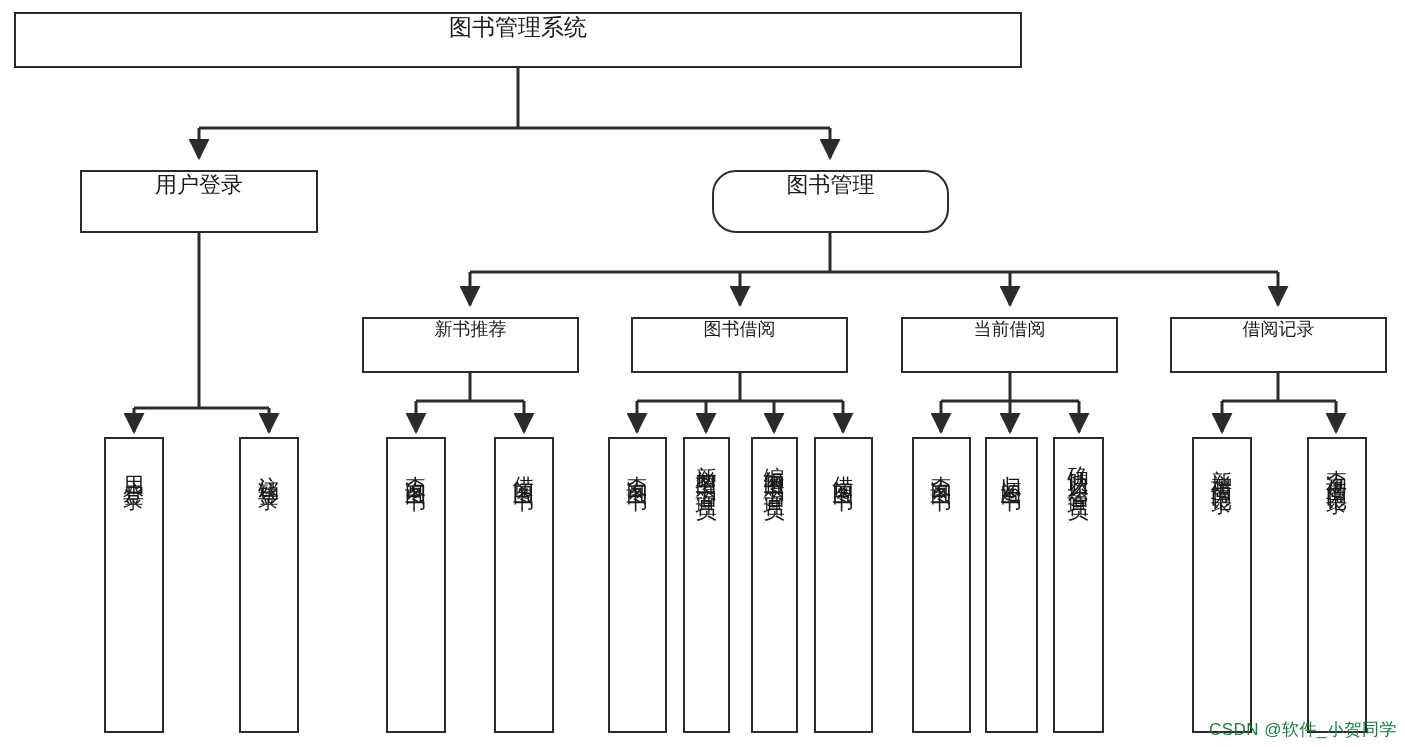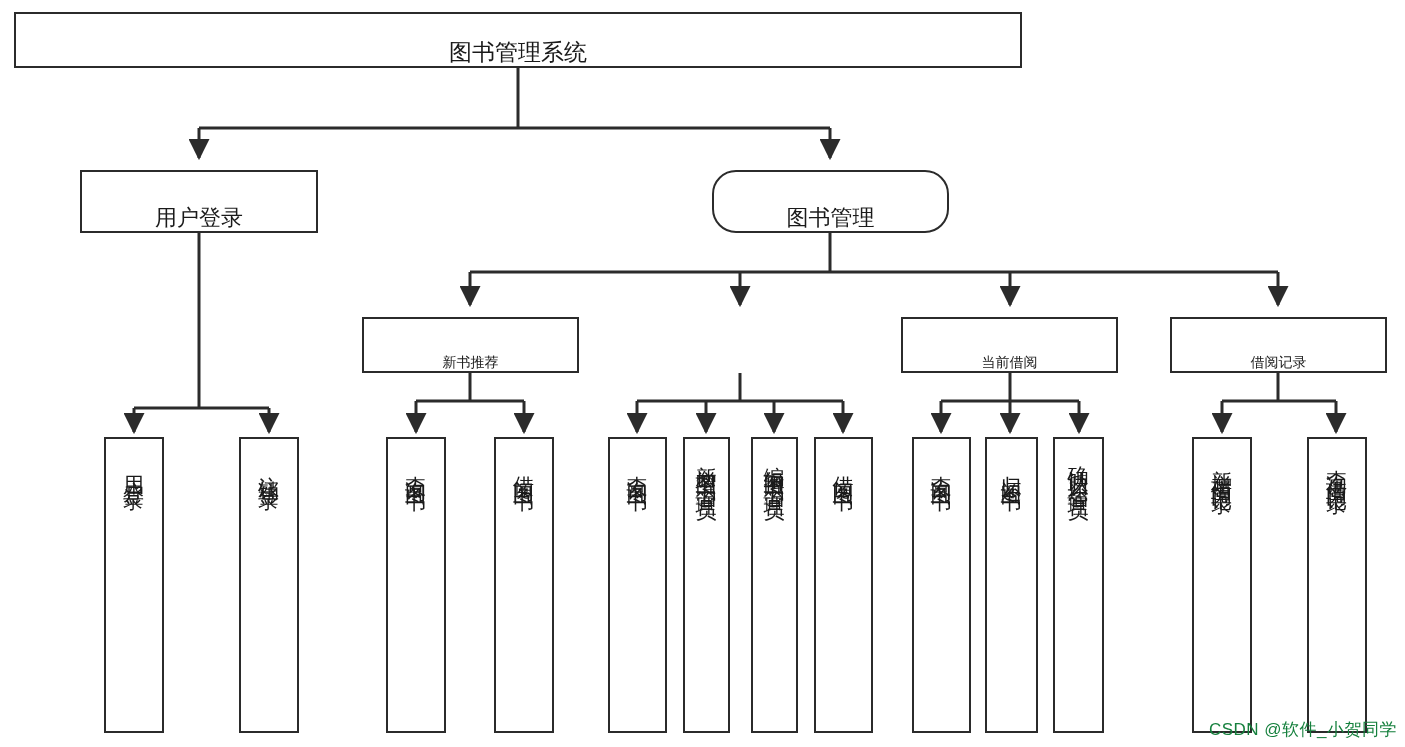--- a/index.html
+++ b/index.html
@@ -24,33 +24,33 @@
     width: 1405px;
     height: 747px;
     pointer-events: none;
   }
   .node {
     position: absolute;
     box-sizing: border-box;
     background: #ffffff;
     border: 2.5px solid #2b2b2b;
     display: flex;
-    align-items: flex-end;
+    align-items: flex-start;
     justify-content: center;
     color: #1a1a1a;
   }
   .node-label {
     display: block;
     text-align: center;
     line-height: 1.18;
     white-space: nowrap;
   }
   .lvl-root .node-label { font-size: 23px; }
   .lvl-2 .node-label { font-size: 22px; }
-  .lvl-3 .node-label { font-size: 14px; }
+  .lvl-3 .node-label { font-size: 18px; }
   .leaf {
     align-items: flex-start;
     justify-content: center;
     padding-top: 20px;
   }
   .leaf .node-label {
     writing-mode: vertical-rl;
     text-orientation: upright;
     font-size: 21px;
     letter-spacing: 5px;
@@ -132,20 +132,23 @@
   <div class="node lvl-2" style="left:80px; top:170px; width:238px; height:63px;">
     <span class="node-label">用户登录</span>
   </div>
   <div class="node lvl-2" style="left:712px; top:170px; width:237px; height:63px;border-radius:24px;">
     <span class="node-label">图书管理</span>
   </div>
 
   <div class="node lvl-3" style="left:362px; top:317px; width:217px; height:56px;">
     <span class="node-label">新书推荐</span>
   </div>
+  <div class="node lvl-3" style="left:631px; top:317px; width:217px; height:56px;">
+    <span class="node-label">图书借阅</span>
+  </div>
   <div class="node lvl-3" style="left:901px; top:317px; width:217px; height:56px;">
     <span class="node-label">当前借阅</span>
   </div>
   <div class="node lvl-3" style="left:1170px; top:317px; width:217px; height:56px;">
     <span class="node-label">借阅记录</span>
   </div>
 
   <div class="node leaf" style="left:104px; top:437px; width:60px; height:296px;">
     <span class="node-label">用户登录</span>
   </div>

